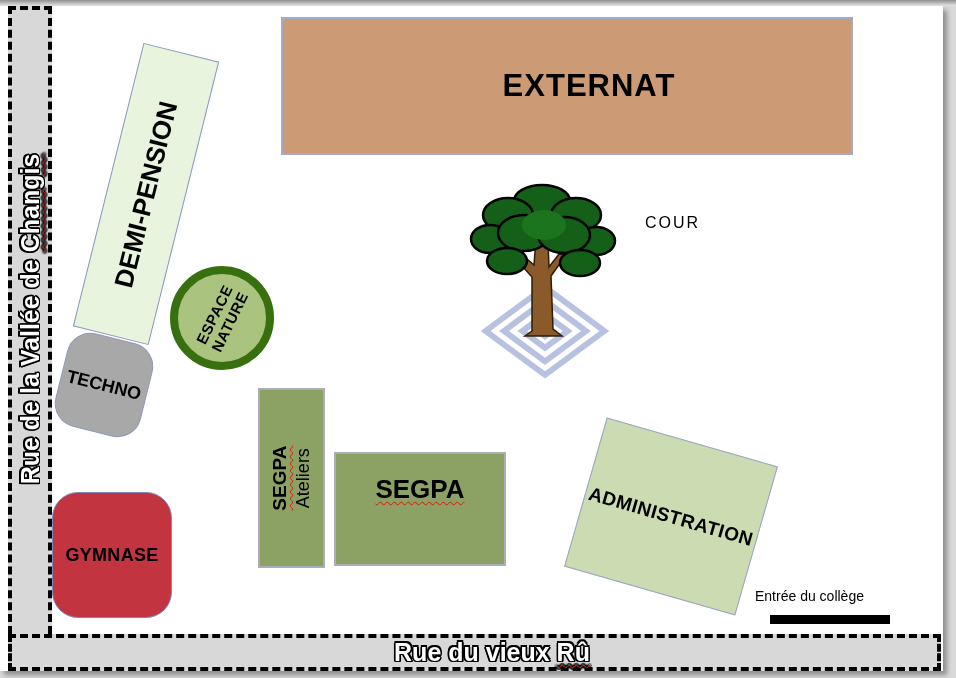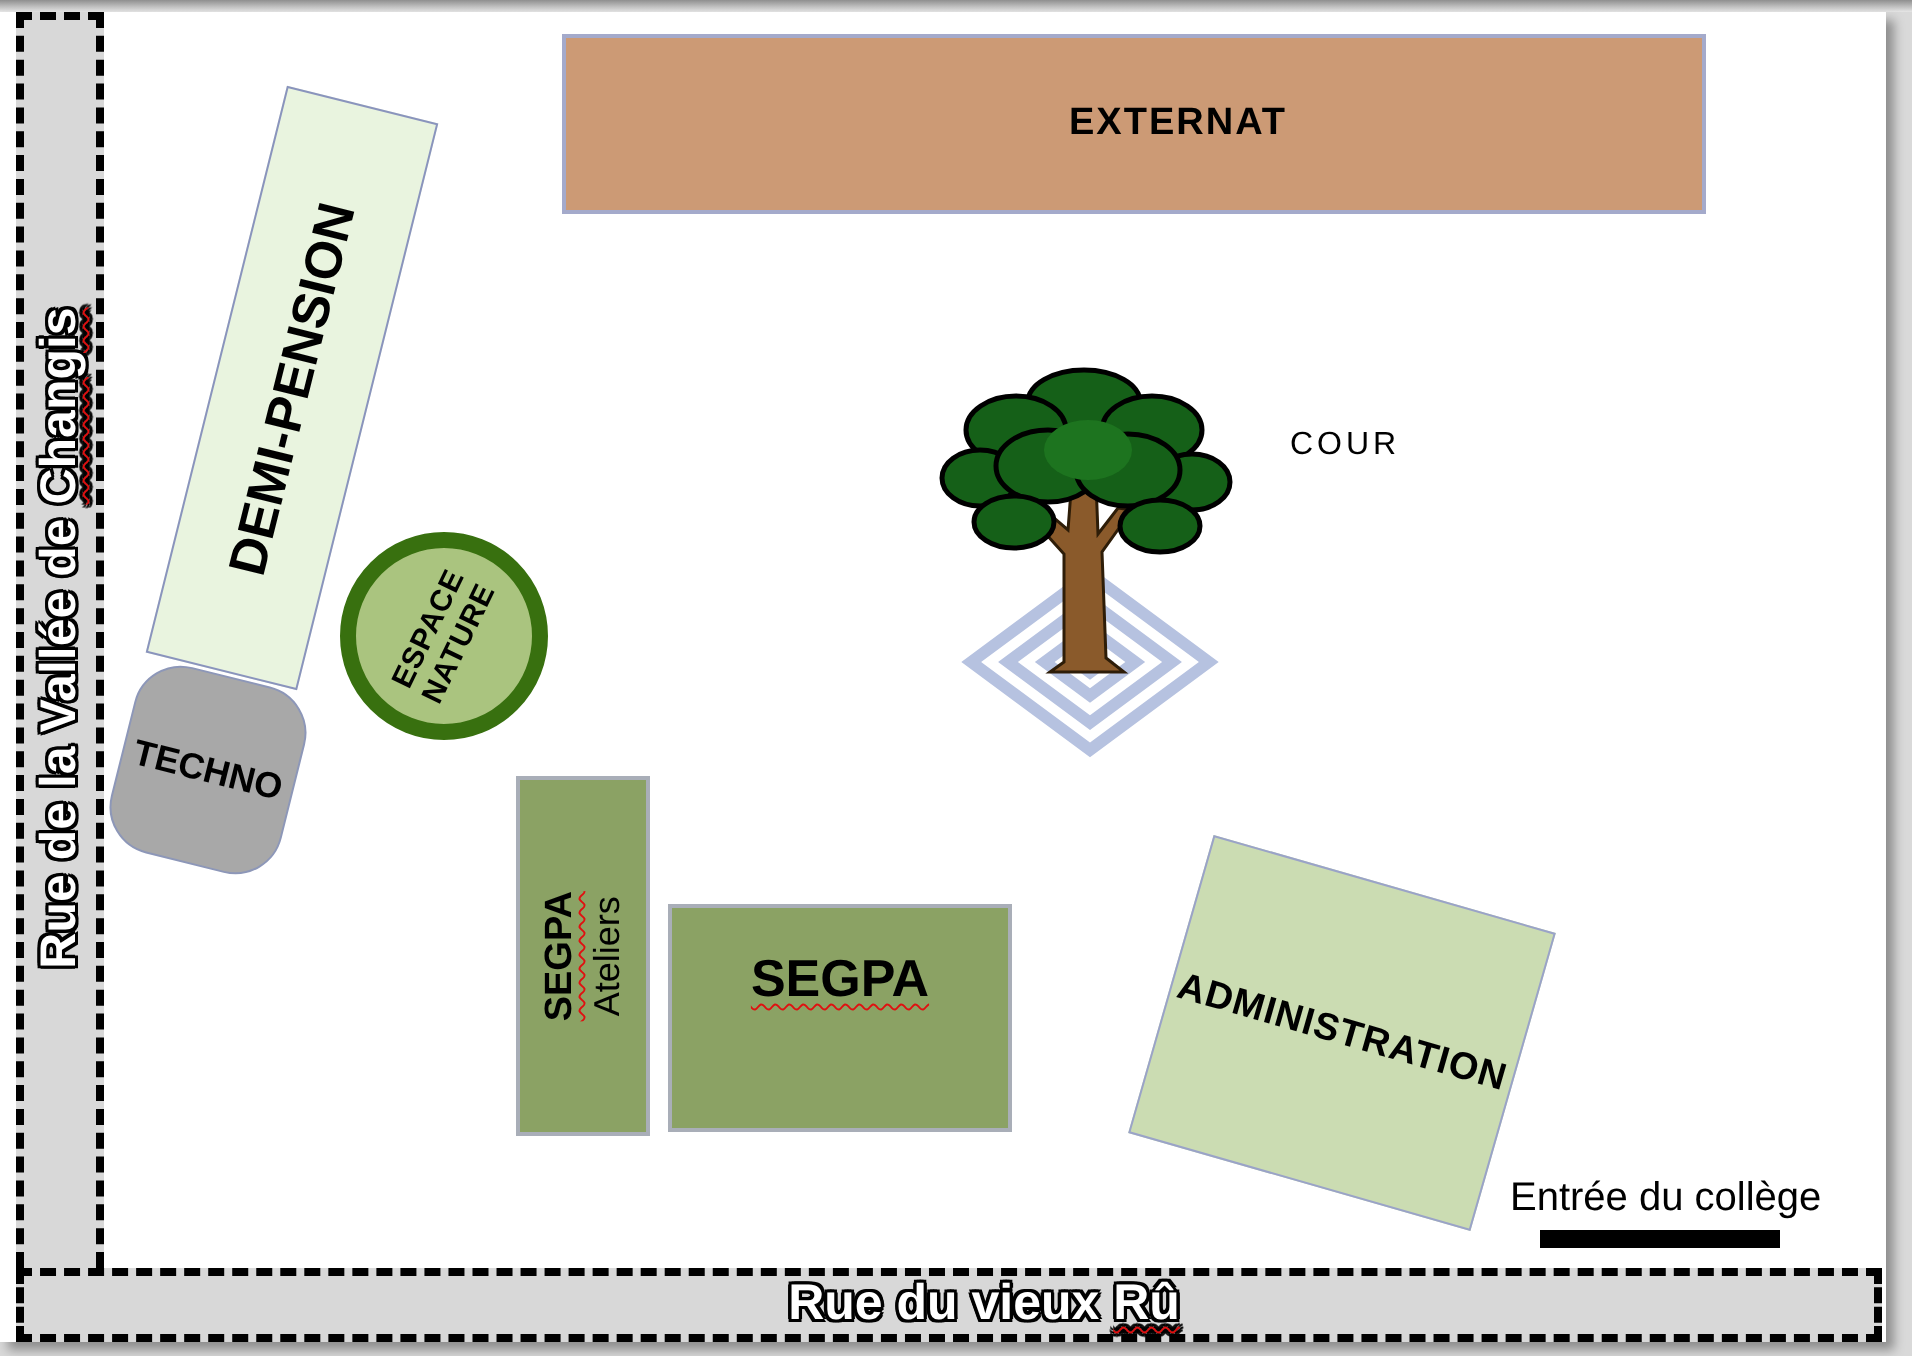--- a/index.html
+++ b/index.html
@@ -30,23 +30,23 @@
       1.4px 1.4px 0 #000,-1.7px 0 0 #000,1.7px 0 0 #000,0 -1.7px 0 #000,0 1.7px 0 #000;
   }
   .street-label.v{left:30px;top:313px;transform:translate(-50%,-50%) rotate(-90deg);}
   .street-label.h{left:472px;top:646px;transform:translate(-50%,-50%);padding-left:40px;}
   .sq{text-decoration-line:underline;text-decoration-style:wavy;
       text-decoration-color:#e01010;text-decoration-thickness:1px;
       text-underline-offset:3px;}
   
   .bld{position:absolute;box-sizing:border-box;display:flex;
        align-items:center;justify-content:center;color:#000;}
-  .externat{left:281px;top:11px;width:572px;height:90px;
+  .externat{left:281px;top:11px;width:572px;height:138px;
     background:#cc9a75;border:2px solid #a4aacb;
-    font-weight:bold;font-size:19px;letter-spacing:1px;padding-left:44px;}
+    font-weight:bold;font-size:31px;letter-spacing:1px;padding-left:44px;}
   .demi{left:107px;top:42px;width:78px;height:292px;
     background:#e9f4df;border:1px solid #8a94bd;transform:rotate(14deg);}
   .demi .rot{transform:rotate(-90deg);white-space:nowrap;
     font-weight:bold;font-size:26px;}
   .techno{left:60px;top:331px;width:88px;height:96px;border-radius:24px;
     background:#a8a8a8;border:1px solid #8d97b8;transform:rotate(14deg);
     font-weight:bold;font-size:18px;}
   .espace{left:170px;top:260px;width:104px;height:104px;border-radius:50%;
     background:#aac47f;border:8px solid #38700f;}
   .espace .rot{transform:rotate(-64deg);text-align:center;
@@ -61,21 +61,21 @@
     align-items:flex-start;}
   .segpa span{margin-top:20px;font-weight:bold;font-size:26px;}
   .admin{left:582px;top:433px;width:178px;height:155px;
     background:#cbdcb2;border:1px solid #9aa3c8;transform:rotate(16deg);
     font-weight:bold;font-size:19px;letter-spacing:.5px;white-space:nowrap;}
   .gym{left:52px;top:486px;width:120px;height:126px;border-radius:26px;
     background:#c23440;border:1px solid #8088c0;
     font-weight:bold;font-size:18px;letter-spacing:.3px;}
   
   .cour{position:absolute;left:645px;top:208px;font-size:16px;letter-spacing:2px;}
-  .entrance-label{position:absolute;left:755px;top:582px;font-size:20px;white-space:nowrap;}
+  .entrance-label{position:absolute;left:755px;top:582px;font-size:14px;white-space:nowrap;}
   .entrance-bar{position:absolute;left:770px;top:609px;width:120px;height:9px;background:#000;}
   .tree-wrap{position:absolute;left:462px;top:175px;width:165px;height:205px;}
 </style>
 </head>
 <body>
 
 <div class="top-chrome"></div>
 
 <div class="page">
 
@@ -141,17 +141,20 @@
   </div>
 
   <div class="bld segpa">
     <span class="sq">SEGPA</span>
   </div>
 
   <div class="bld admin">
     <span>ADMINISTRATION</span>
   </div>
 
+  <div class="bld gym">
+    <span>GYMNASE</span>
+  </div>
 
   <div class="entrance-label">Entrée du collège</div>
   <div class="entrance-bar"></div>
 
 </div>
 
 </body></html>

